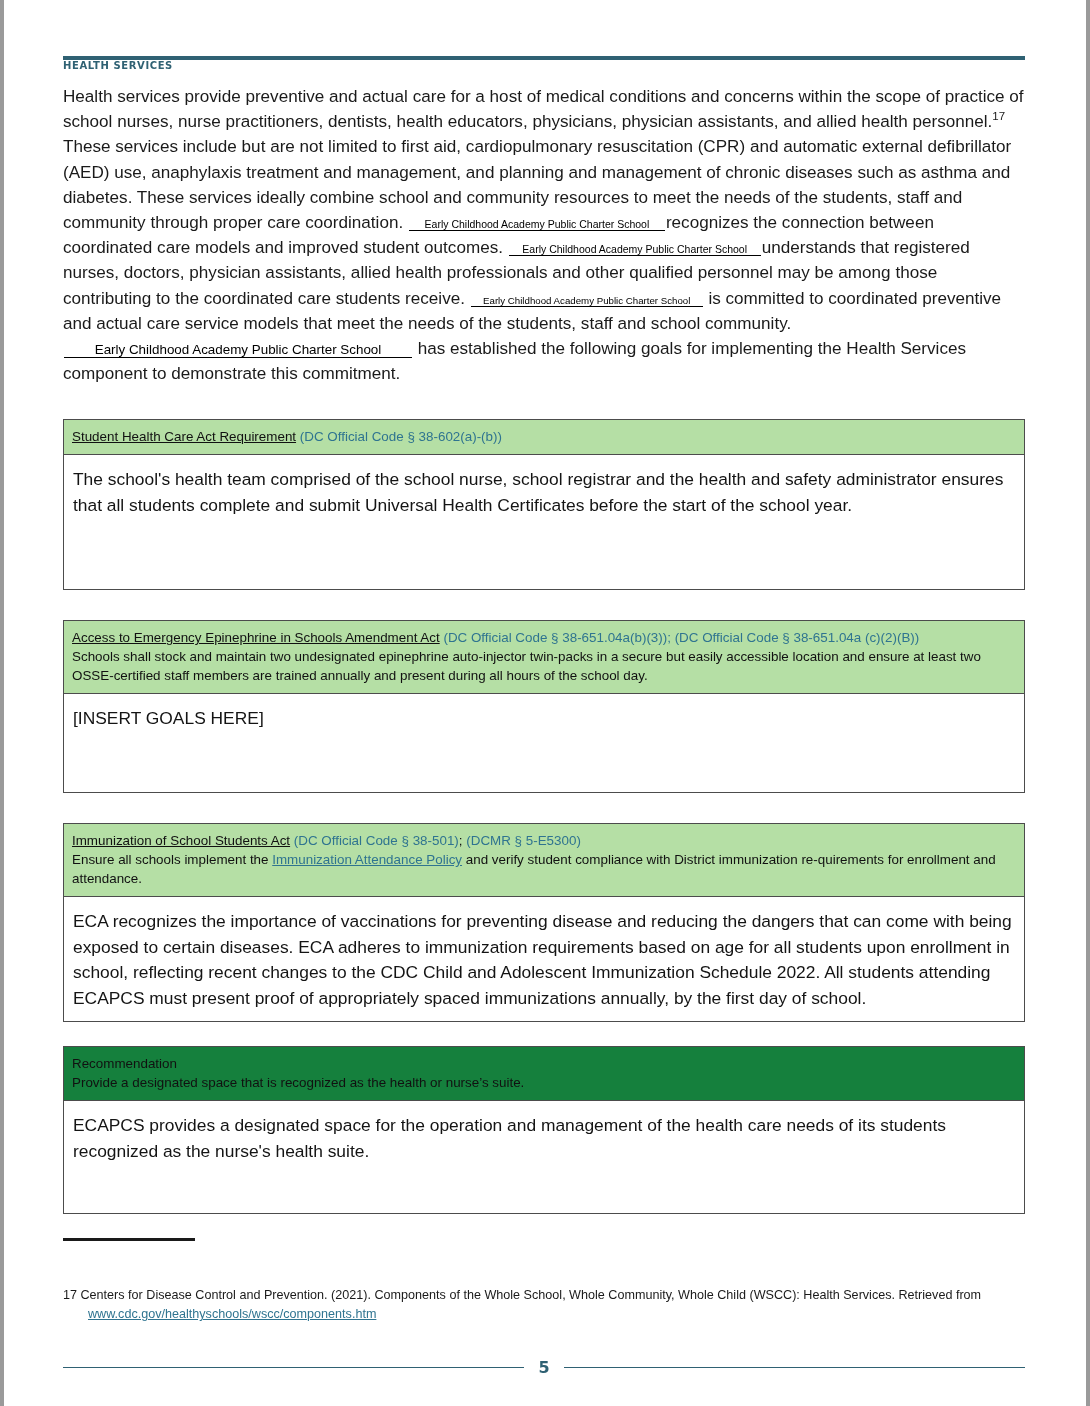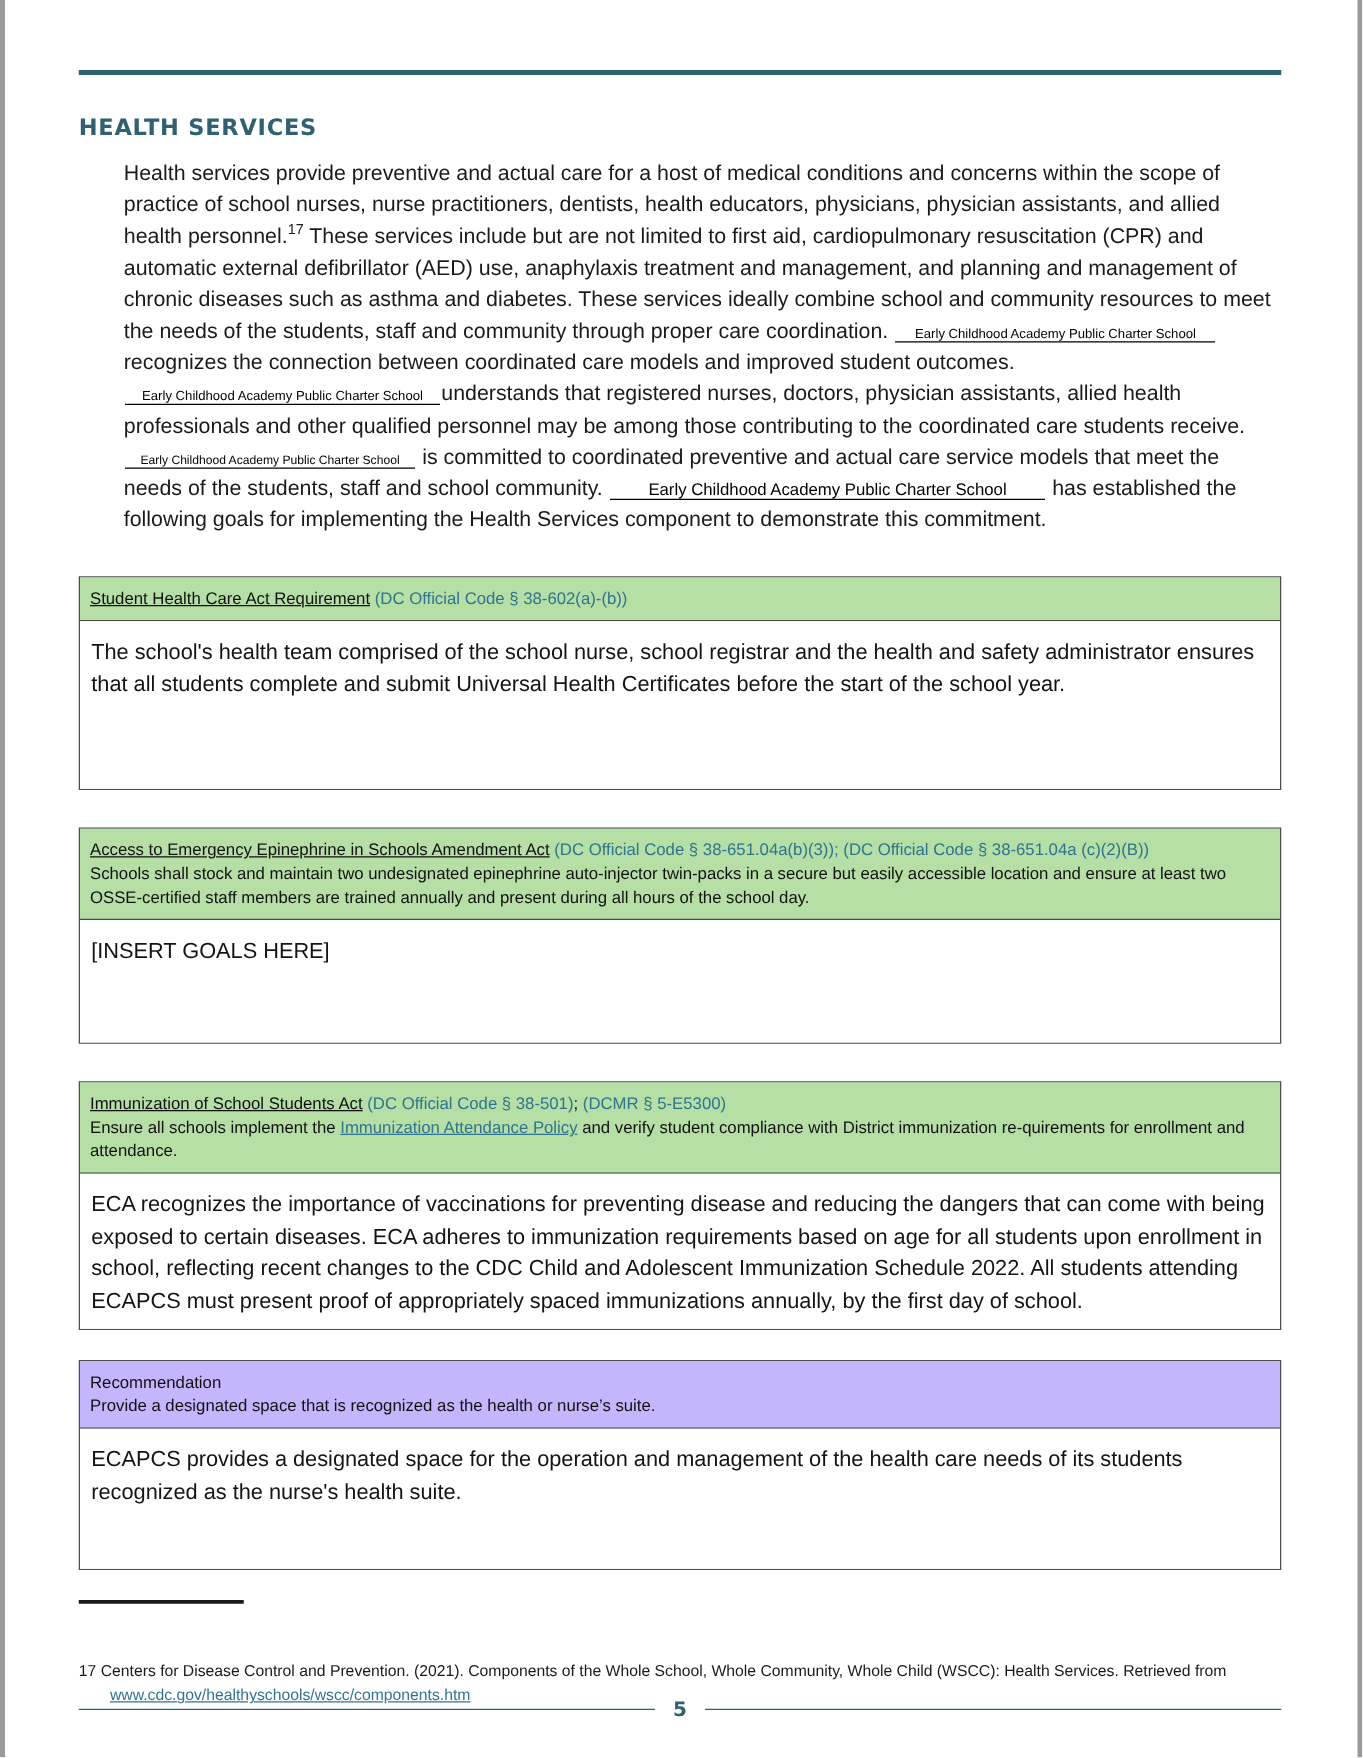--- a/index.html
+++ b/index.html
@@ -41,36 +41,34 @@
   
   .top-rule {
     margin-top: 56px;
     height: 4px;
     background: #2f6173;
     width: 962px;
   }
 
   
   .section-heading {
-    margin-top: 32px;
     font-family: "DejaVu Sans", sans-serif;
     font-weight: bold;
-    font-size: 18px;
+    font-size: 10px;
     letter-spacing: 0.6px;
     color: #2f6173;
     text-transform: uppercase;
   }
 
   
   .body-par {
     margin-top: 13px;
     font-family: "Liberation Serif", serif;
     font-size: 0px; 
     color: #1a1a1a;
-    margin-left: 36px;
   }
   .body-par .t {
     font-family: "Liberation Sans", sans-serif;
     font-size: 17.1px;
     line-height: 25.2px;
     color: #1a1a1a;
   }
   .body-par sup {
     font-size: 11.5px;
     vertical-align: super;
@@ -105,21 +103,21 @@
   .req-head {
     box-sizing: border-box;
     padding: 7px 8px 8px 8px;
     font-family: "Liberation Sans", sans-serif;
     font-size: 13.4px;
     line-height: 19px;
     color: #111;
     border-bottom: 1px solid #4c4c4c;
   }
   .req-head.green { background: #b5dfa5; }
-  .req-head.blue  { background: #c4b5fd; }
+  .req-head.blue  { background: #15803d; }
 
   .req-title {
     font-weight: normal;
     text-decoration: underline;
   }
   .req-link {
     color: #2f7490;
   }
   .req-desc { display: block; }
   .req-desc .inline-link {

